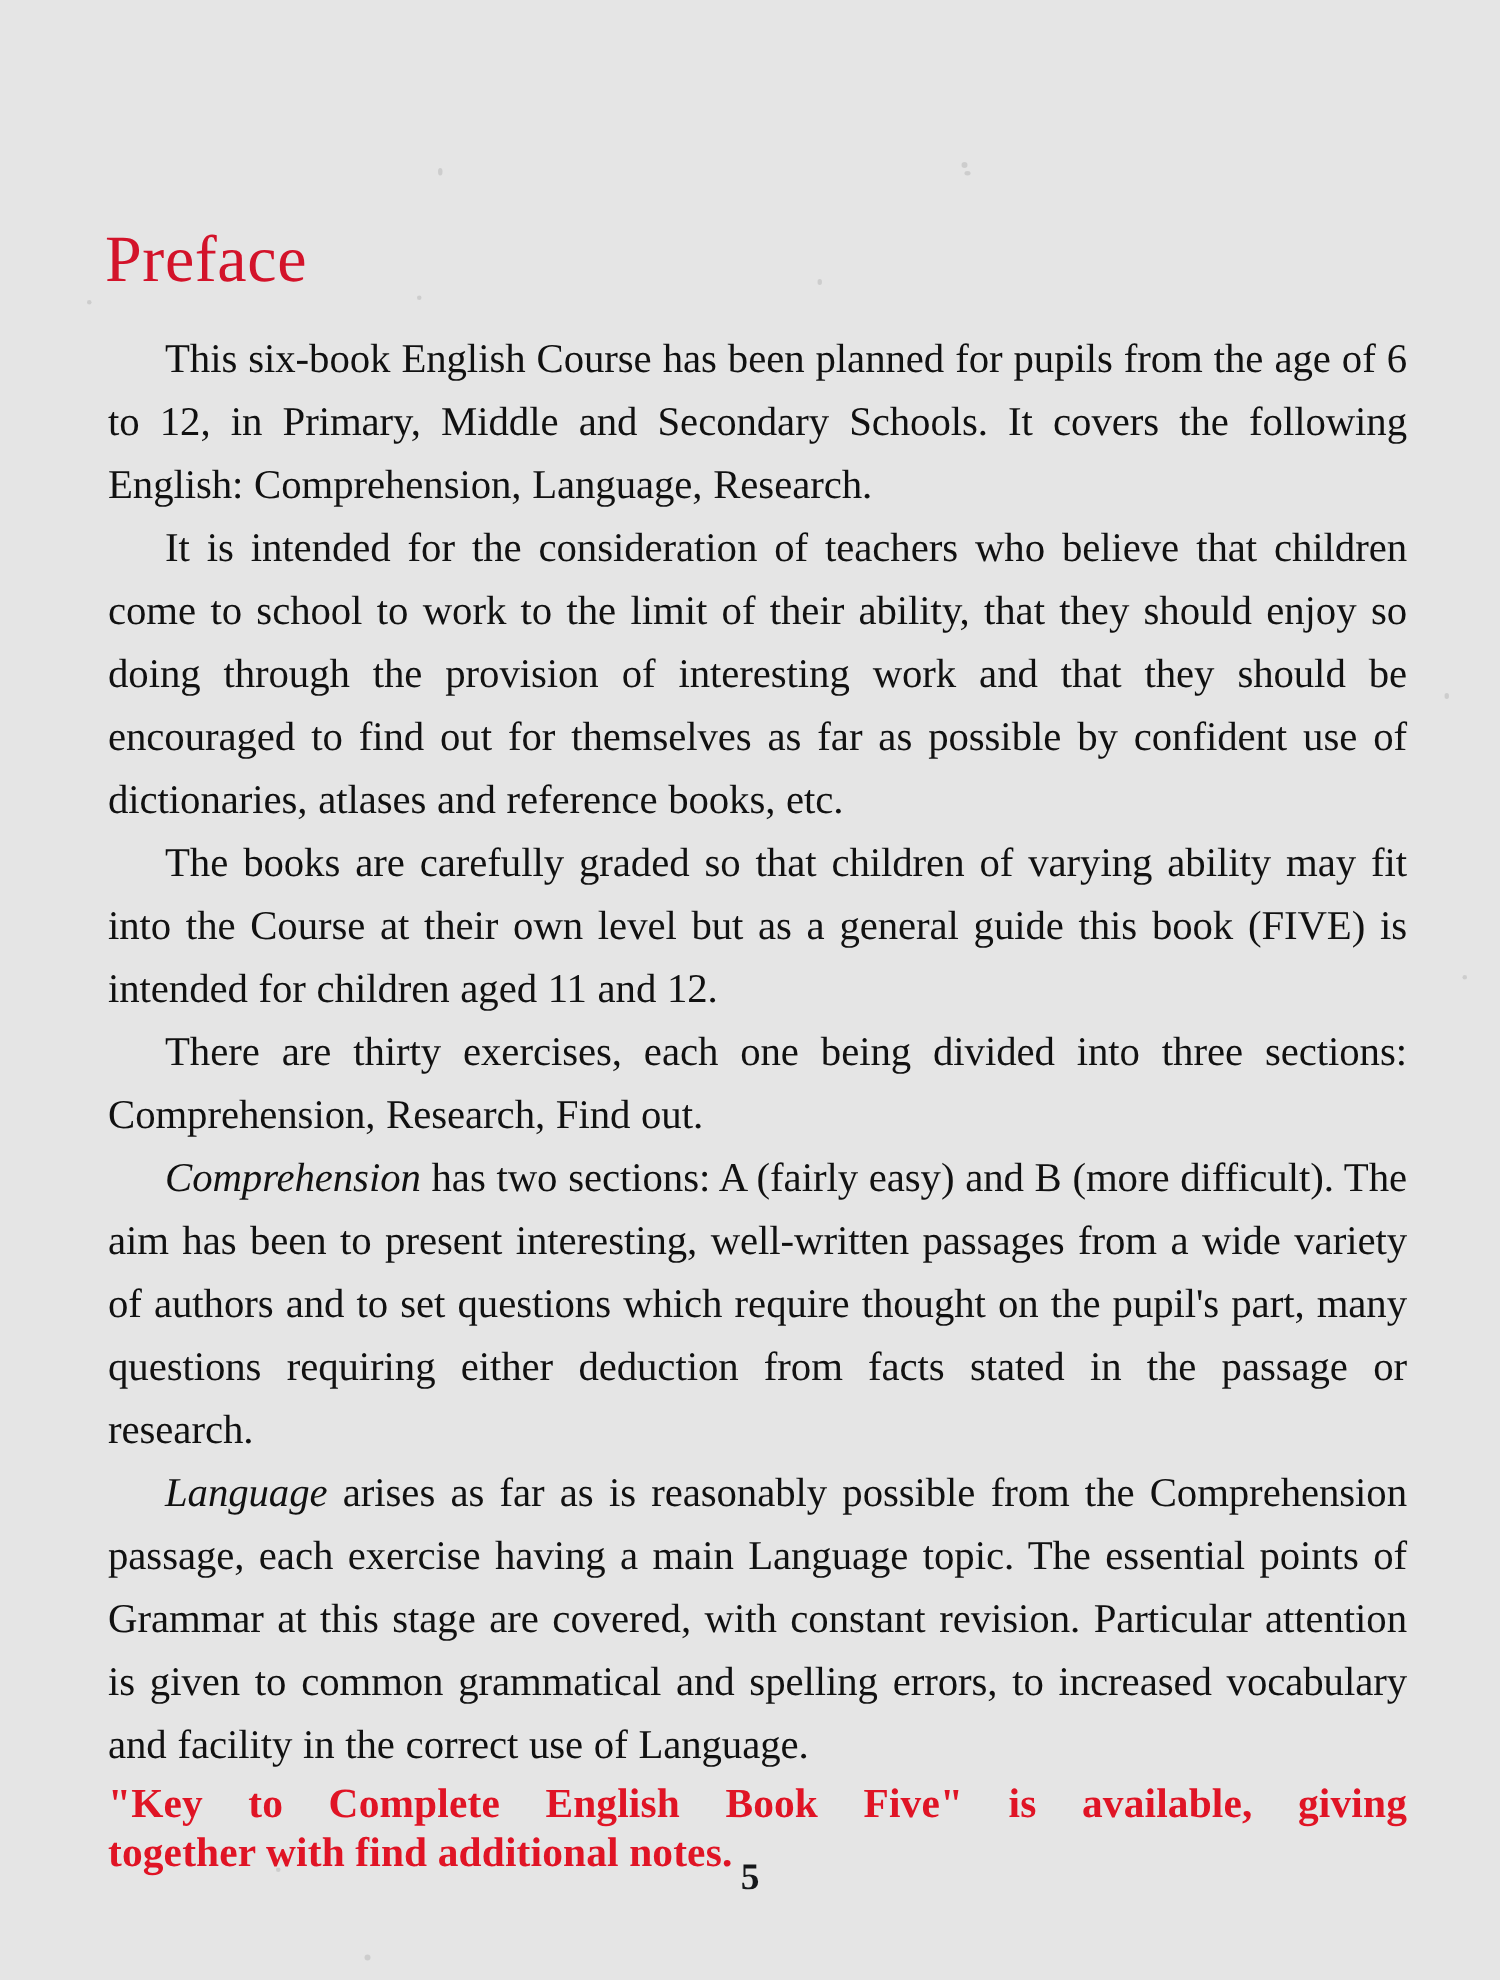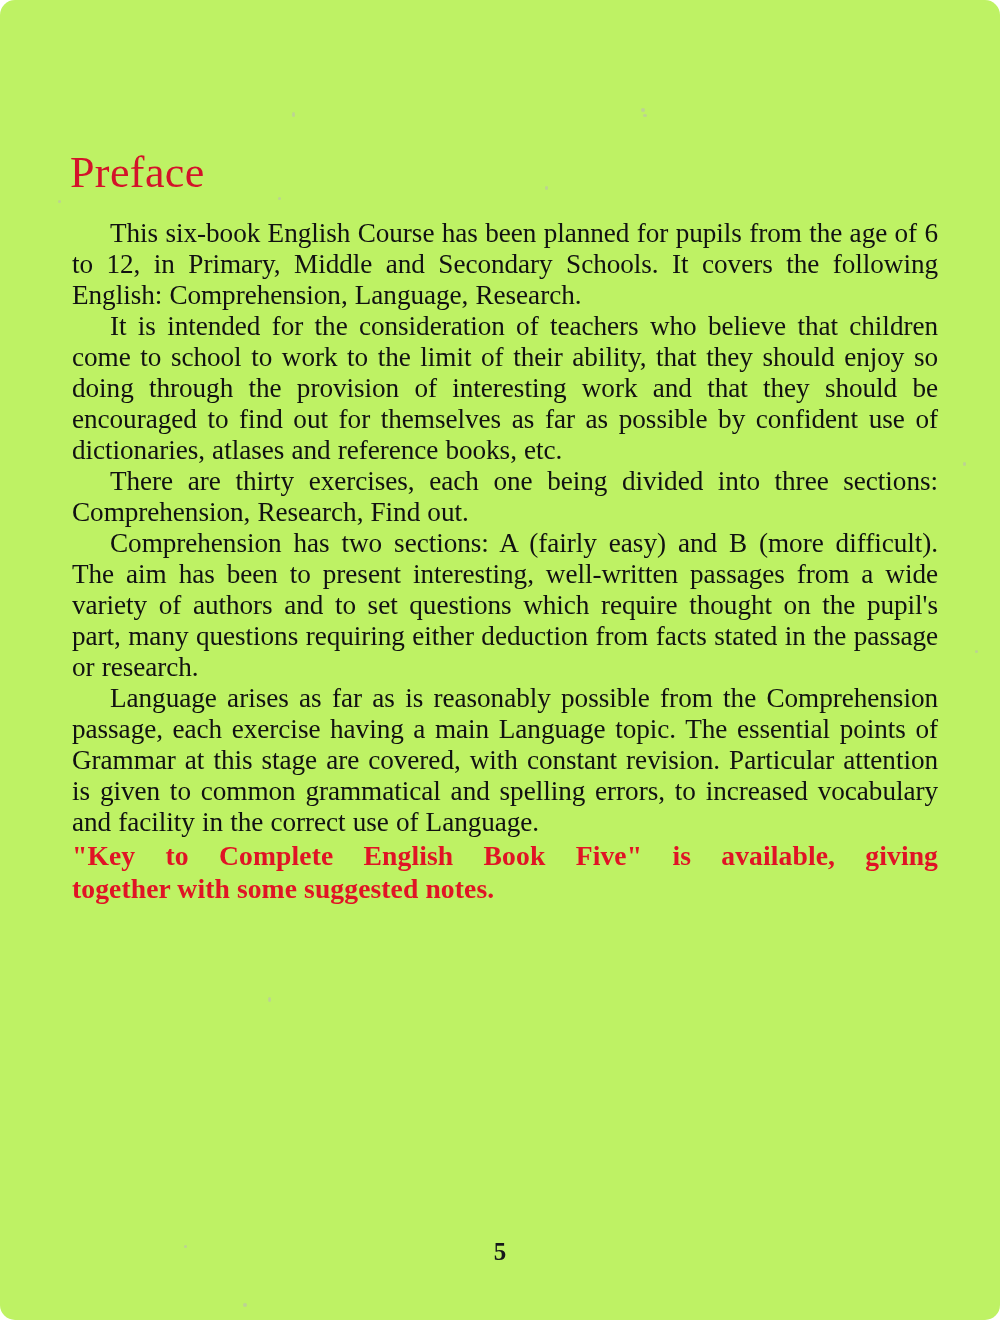--- a/index.html
+++ b/index.html
@@ -14,22 +14,21 @@
     position: relative;
     overflow: hidden;
     font-family: "Liberation Serif", "DejaVu Serif", serif;
     color: #111111;
     -webkit-font-smoothing: antialiased;
   }
 
   .page {
     position: absolute;
     inset: 0;
-    background: #bef264;
-    border-radius: 15px;
+    background: #e5e5e5;
   }
 
   
   .speck {
     position: absolute;
     background: #b9b9b9;
     border-radius: 50%;
     opacity: .55;
   }
 
@@ -48,31 +47,32 @@
   .body-block {
     position: absolute;
     left: 72px;
     top: 218px;
     width: 866px;
   }
 
   p.para {
     margin: 0;
     font-size: 27.2px;
-    line-height: 31px;
+    line-height: 42px;
     text-align: justify;
     text-justify: inter-word;
     text-indent: 38px;
     letter-spacing: -0.05px;
     word-spacing: .4px;
   }
   p.para.noindent {
     text-indent: 0;
   }
   p.para .lead-italic {
+    font-style: italic;
   }
 
   .red-block {
     margin: 0;
     margin-top: 1px;
     font-size: 27.6px;
     line-height: 33px;
     text-align: justify;
     text-justify: inter-word;
     font-weight: bold;
@@ -121,30 +121,31 @@
   <span class="speck" style="left:243px;top:1303px;width:4px;height:4px;"></span>
 
   <h1 class="page-title">Preface</h1>
 
   <div class="body-block">
 
     <p class="para"><span>This six-book English Course has been planned for pupils from the age of 6 to 12, in Primary, Middle and Secondary Schools. It covers the following English: Comprehension, Language, Research.</span></p>
 
     <p class="para"><span>It is intended for the consideration of teachers who believe that children come to school to work to the limit of their ability, that they should enjoy so doing through the provision of interesting work and that they should be encouraged to find out for themselves as far as possible by confident use of dictionaries, atlases and reference books, etc.</span></p>
 
+    <p class="para"><span>The books are carefully graded so that children of varying ability may fit into the Course at their own level but as a general guide this book (FIVE) is intended for children aged  11 and 12.</span></p>
 
     <p class="para"><span>There are thirty exercises, each one being divided into three sections: Comprehension, Research, Find out.</span></p>
 
     <p class="para"><span class="lead-italic">Comprehension</span><span> has two sections: A (fairly easy) and B (more difficult). The aim has been to present interesting, well-written passages from a wide variety of authors and to set questions which require thought on the pupil's part, many questions requiring either deduction from facts stated in the passage or research.</span></p>
 
     <p class="para"><span class="lead-italic">Language</span><span> arises as far as is reasonably possible from the Comprehension passage, each exercise having a main Language topic. The essential points of Grammar at this stage are covered, with constant revision. Particular attention is given to common grammatical and spelling errors, to increased vocabulary and facility in the correct use of Language.</span></p>
 
 
     <p class="red-block">
         <span class="jline">"Key to Complete English Book Five" is available, giving</span>
-        <span class="jline last">together with some suggested notes.</span>
+        <span class="jline last">together with find additional notes.</span>
       </p>
 
   </div>
 
   <div class="folio">5</div>
 
 </div>
 
 </body></html>

